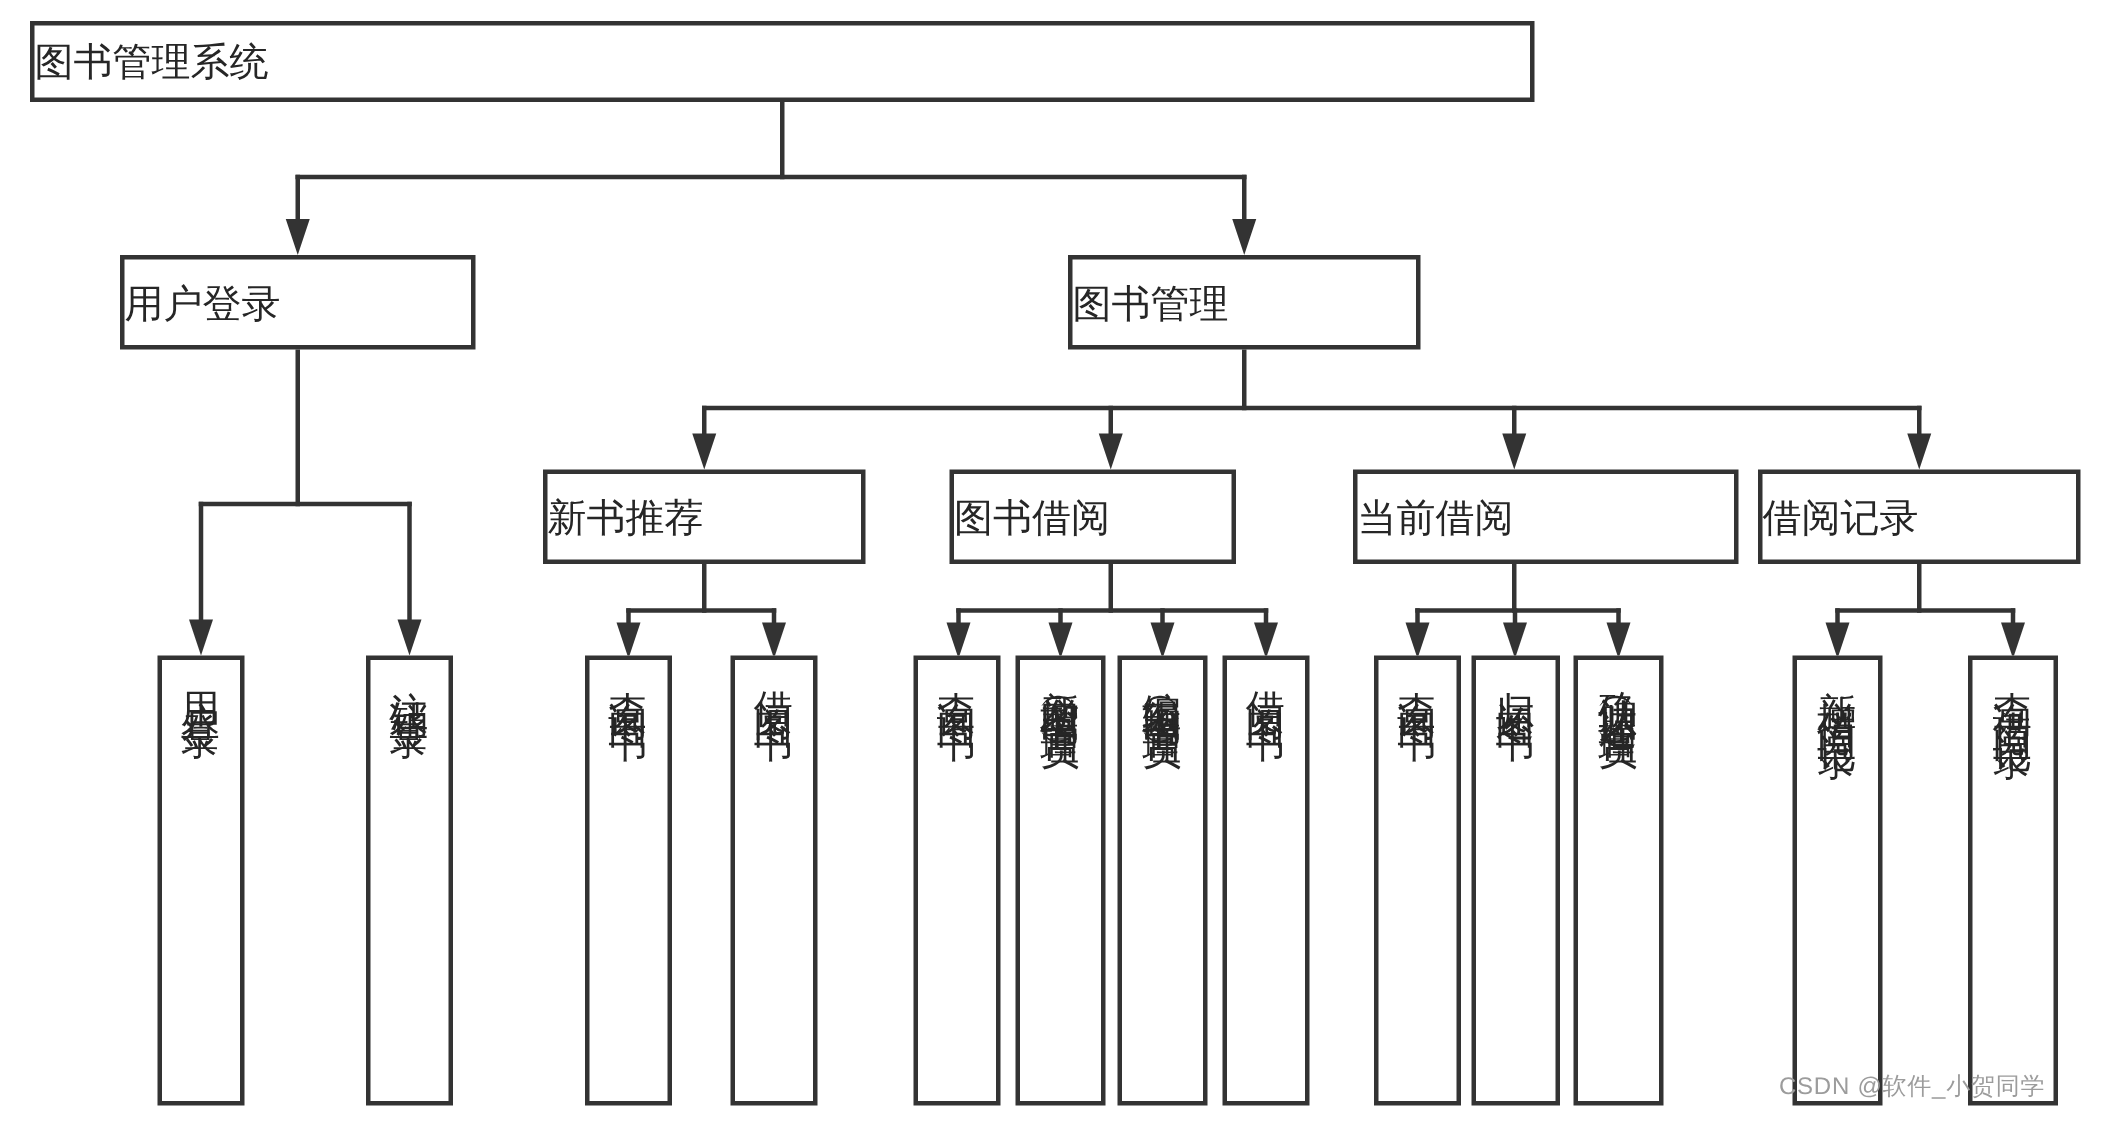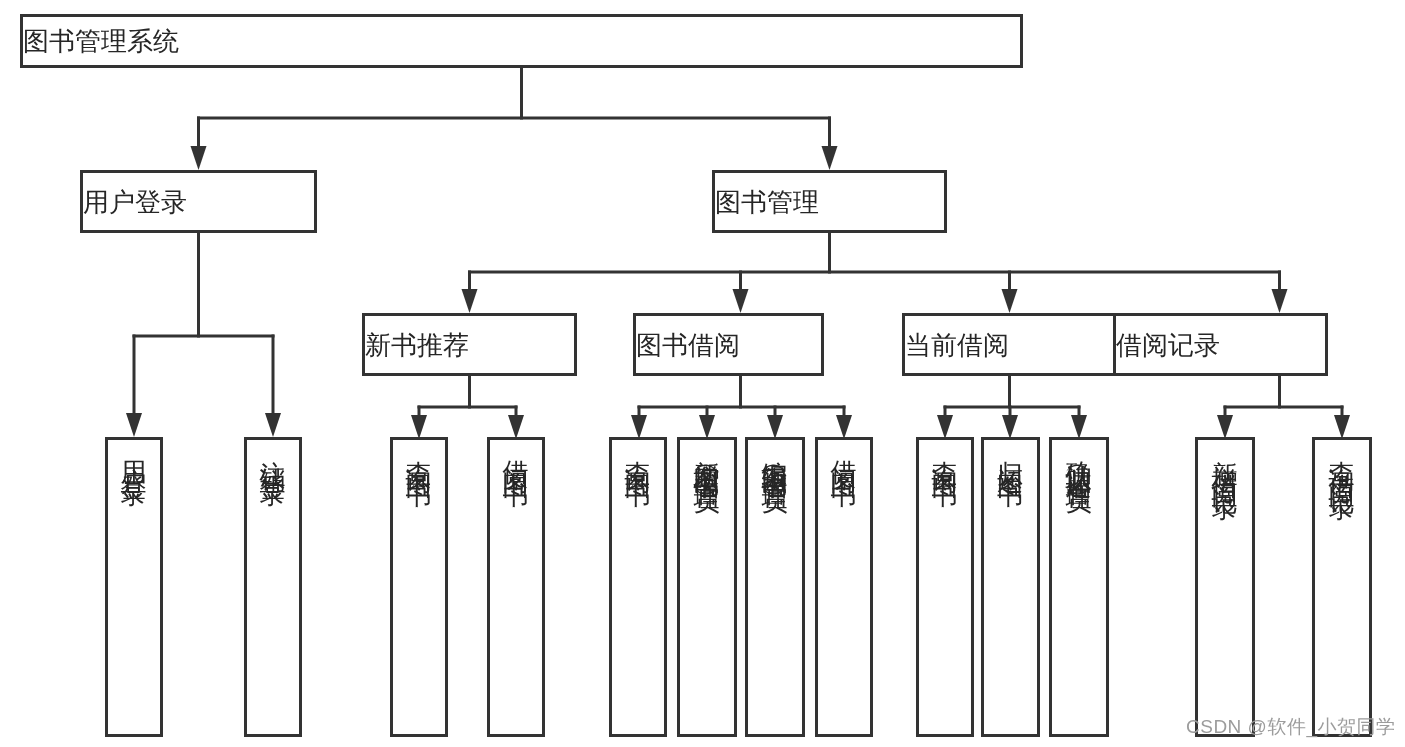--- a/index.html
+++ b/index.html
@@ -30,21 +30,21 @@
     writing-mode:vertical-rl;
     text-orientation:mixed;
     letter-spacing:7px;
     white-space:nowrap;
   }
   .leaf.tight{letter-spacing:4px;}
   .watermark{
     position:absolute;
     left:1186px;
     top:714px;
-    font-size:19px;
+    font-size:16px;
     color:var(--wm);
     z-index:5;
     white-space:nowrap;
     letter-spacing:0.5px;
   }
 </style>
 </head>
 <body>
 
 <div class="stage">
@@ -117,21 +117,21 @@
 
   <div class="node" style="left:362px;top:313px;width:215px;height:63px">
     <span>新书推荐</span>
   </div>
   <div class="node" style="left:633px;top:313px;width:191px;height:63px">
     <span>图书借阅</span>
   </div>
   <div class="node" style="left:902px;top:313px;width:257px;height:63px">
     <span>当前借阅</span>
   </div>
-  <div class="node" style="left:1113px;top:313px;width:215px;height:63px">
+  <div class="node" style="left:1172px;top:313px;width:215px;height:63px">
     <span>借阅记录</span>
   </div>
 
   <div class="node leaf" style="left:105px;top:437px;width:58px;height:300px">
     <span>用户登录</span>
   </div>
   <div class="node leaf" style="left:244px;top:437px;width:58px;height:300px">
     <span>注销登录</span>
   </div>
 

